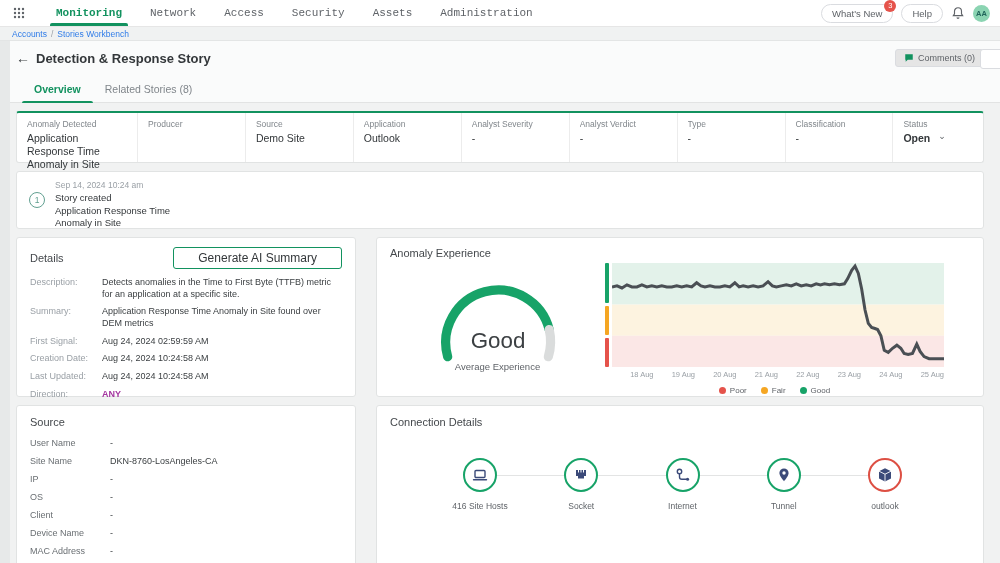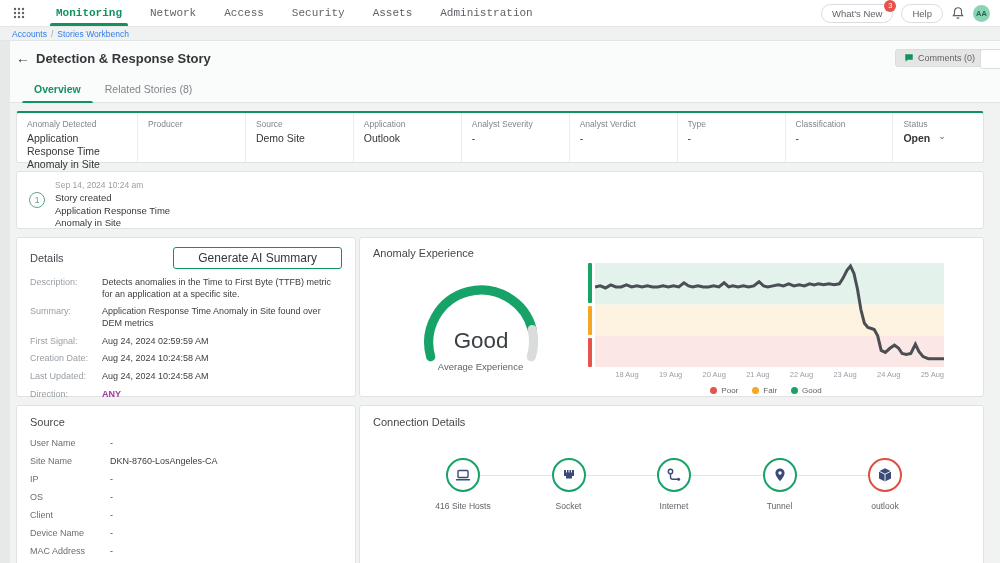--- a/index.html
+++ b/index.html
@@ -64,21 +64,21 @@
 
   
   .timeline-card { height:58px; margin-bottom:8px; padding:8px 12px; display:flex; gap:10px; }
   .step-circle { width:16px; height:16px; border:1.5px solid #62a091; color:#62a091; border-radius:50%;
     font-size:8.5px; display:flex; align-items:center; justify-content:center; margin-top:12px; flex:none; }
   .tl-time { font-size:8.5px; color:#9aa0a6; margin-bottom:2px; }
   .tl-event { font-size:9.5px; color:#33373a; margin-bottom:2px; }
   .tl-subject { font-size:9.5px; color:#33373a; width:150px; line-height:1.25; }
 
   
-  .row { display:flex; gap:3px; margin-bottom:8px; }
+  .row { display:flex; gap:20px; margin-bottom:8px; }
   .col-left { width:340px; flex:none; }
   .col-right { flex:1; min-width:0; }
   .mid-card { height:160px; padding:9px 13px; }
   .sec-title { font-size:11px; color:#44484c; }
   .details-head { display:flex; align-items:center; justify-content:space-between; margin-bottom:8px; }
   .ai-btn { border:1px solid #12925f; border-radius:3px; background:#fff; font-size:12px; color:#33373a;
     padding:3px 24px; cursor:pointer; }
   .kv-row { display:flex; margin-bottom:6px; }
   .kv-label { width:72px; flex:none; font-size:9px; color:#9aa0a6; }
   .kv-value { font-size:9px; color:#3c4043; line-height:1.3; }

